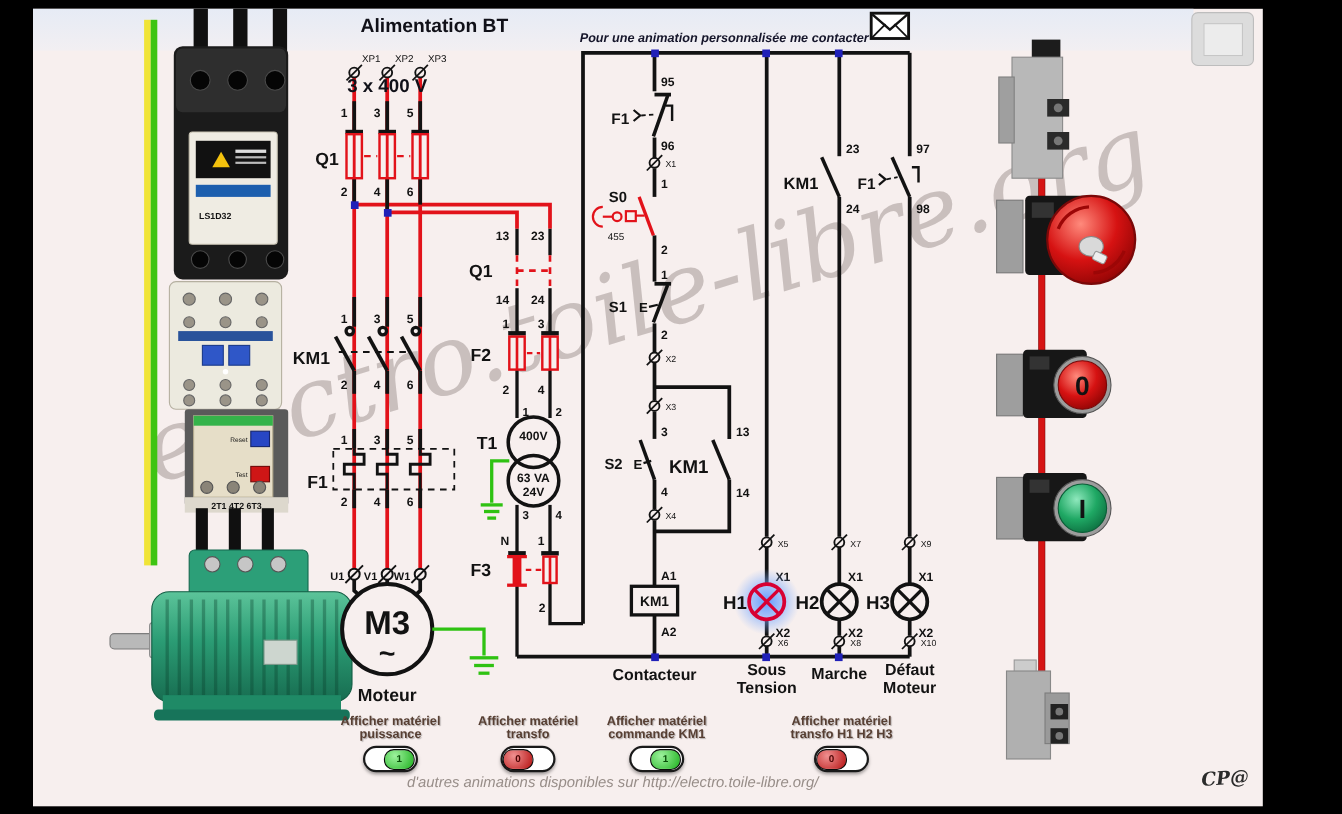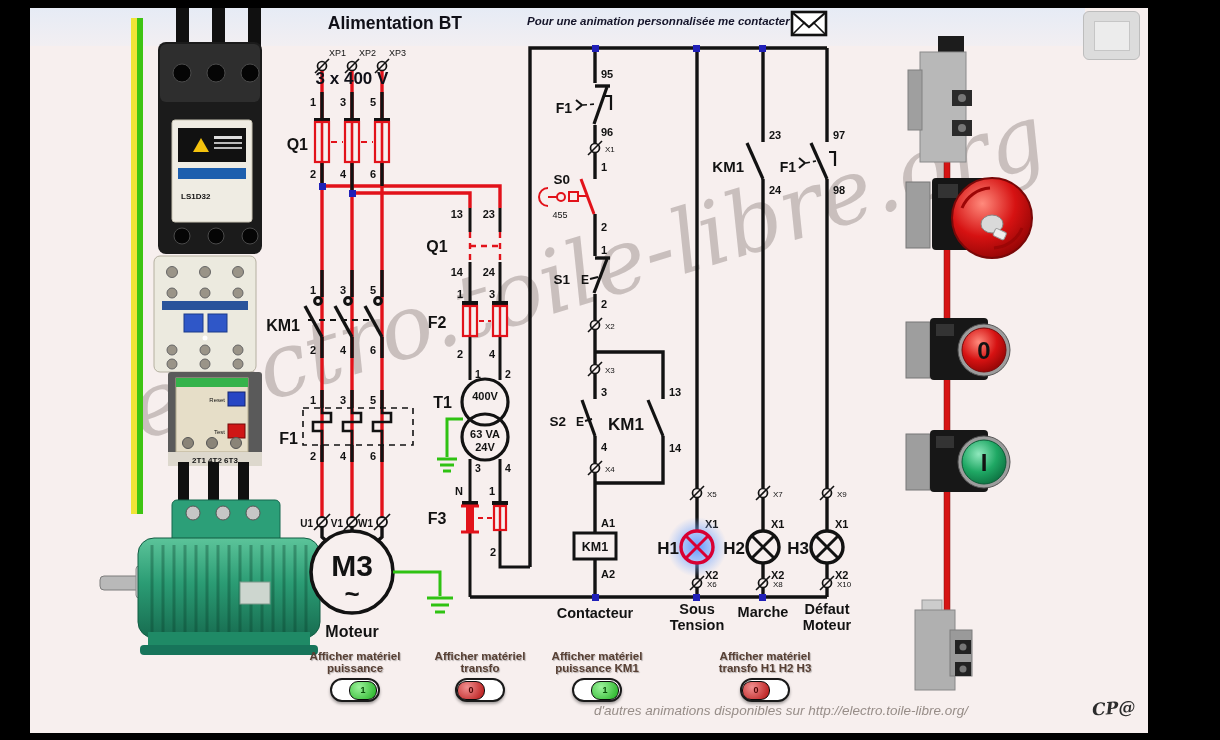--- a/index.html
+++ b/index.html
@@ -12,36 +12,36 @@
              font-family:"DejaVu Serif",serif;font-style:italic;font-size:88px;
              color:rgba(125,114,110,0.38);transform:rotate(-17deg);white-space:nowrap;
              pointer-events:none;}
   svg.draw{position:absolute;left:0;top:0;}
   svg text{font-family:"Liberation Sans",sans-serif;fill:#121212;}
   .ta-m{text-anchor:middle}.ta-e{text-anchor:end}
   .hdr1{position:absolute;left:272px;top:13px;width:190px;text-align:right;
         font-size:17.5px;font-weight:bold;color:#101018;}
   .hdr2{position:absolute;left:277px;top:34px;width:150px;text-align:center;
         font-size:17px;font-weight:bold;color:#101018;margin-top:35px;}
-  .contact-note{position:absolute;left:527px;top:15px;font-size:11.5px;font-weight:bold;
+  .contact-note{position:absolute;left:527px;top:29px;font-size:11.5px;font-weight:bold;
         font-style:italic;color:#15152a;}
   .fs-icon{position:absolute;left:1083px;top:11px;width:55px;height:47px;background:#dcdcdc;
         border:1px solid #bdbdbd;border-radius:6px;}
   .fs-icon .inner{position:absolute;left:10px;top:9px;width:34px;height:28px;background:#ececec;
         border:1px solid #c6c6c6;}
   .toggle-block{position:absolute;width:170px;text-align:center;color:#573f33;
         font-size:11.5px;font-weight:bold;line-height:12px;
         text-shadow:1px 1px 1px rgba(0,0,0,0.28);}
   .pill{position:relative;margin:4px auto 0;width:46px;height:20px;background:#fff;
         border:2px solid #1a1a1a;border-radius:12px;box-shadow:0 2px 3px rgba(0,0,0,0.35);}
   .knob{position:absolute;top:1px;width:26px;height:17px;border-radius:9px;border:1px solid #0a0a0a;
         font-size:9px;font-weight:bold;text-align:center;line-height:17px;text-shadow:none;}
   .pill.on .knob{left:17px;background:radial-gradient(circle at 35% 30%,#9df29d,#1db01d);color:#084d08;}
   .pill.off .knob{left:0px;background:radial-gradient(circle at 35% 30%,#f09090,#b40f0f);color:#4d0505;}
-  .footer-note{position:absolute;left:388px;top:703px;width:580px;text-align:right;
+  .footer-note{position:absolute;left:370px;top:703px;width:580px;text-align:left;
         font-style:italic;font-size:13.5px;color:#978d88;}
   .signature{position:absolute;left:1092px;top:698px;font-family:"DejaVu Serif",serif;
         font-style:italic;font-weight:bold;font-size:17px;color:#2b2b2b;transform:rotate(-4deg);}
 </style>
 </head>
 <body>
 
 <div class="stage">
   <div class="content"></div>
   <div class="topband"></div>
@@ -651,21 +651,21 @@
   </div>
   <div class="toggle-block" style="left:395px;top:650px;">
     <div>Afficher matériel</div>
     <div>transfo</div>
     <div class="pill off">
       <div class="knob">0</div>
     </div>
   </div>
   <div class="toggle-block" style="left:512px;top:650px;">
     <div>Afficher matériel</div>
-    <div>puissance KM1</div>
+    <div>commande KM1</div>
     <div class="pill on">
       <div class="knob">1</div>
     </div>
   </div>
   <div class="toggle-block" style="left:680px;top:650px;">
     <div>Afficher matériel</div>
     <div>transfo H1 H2 H3</div>
     <div class="pill off">
       <div class="knob">0</div>
     </div>

